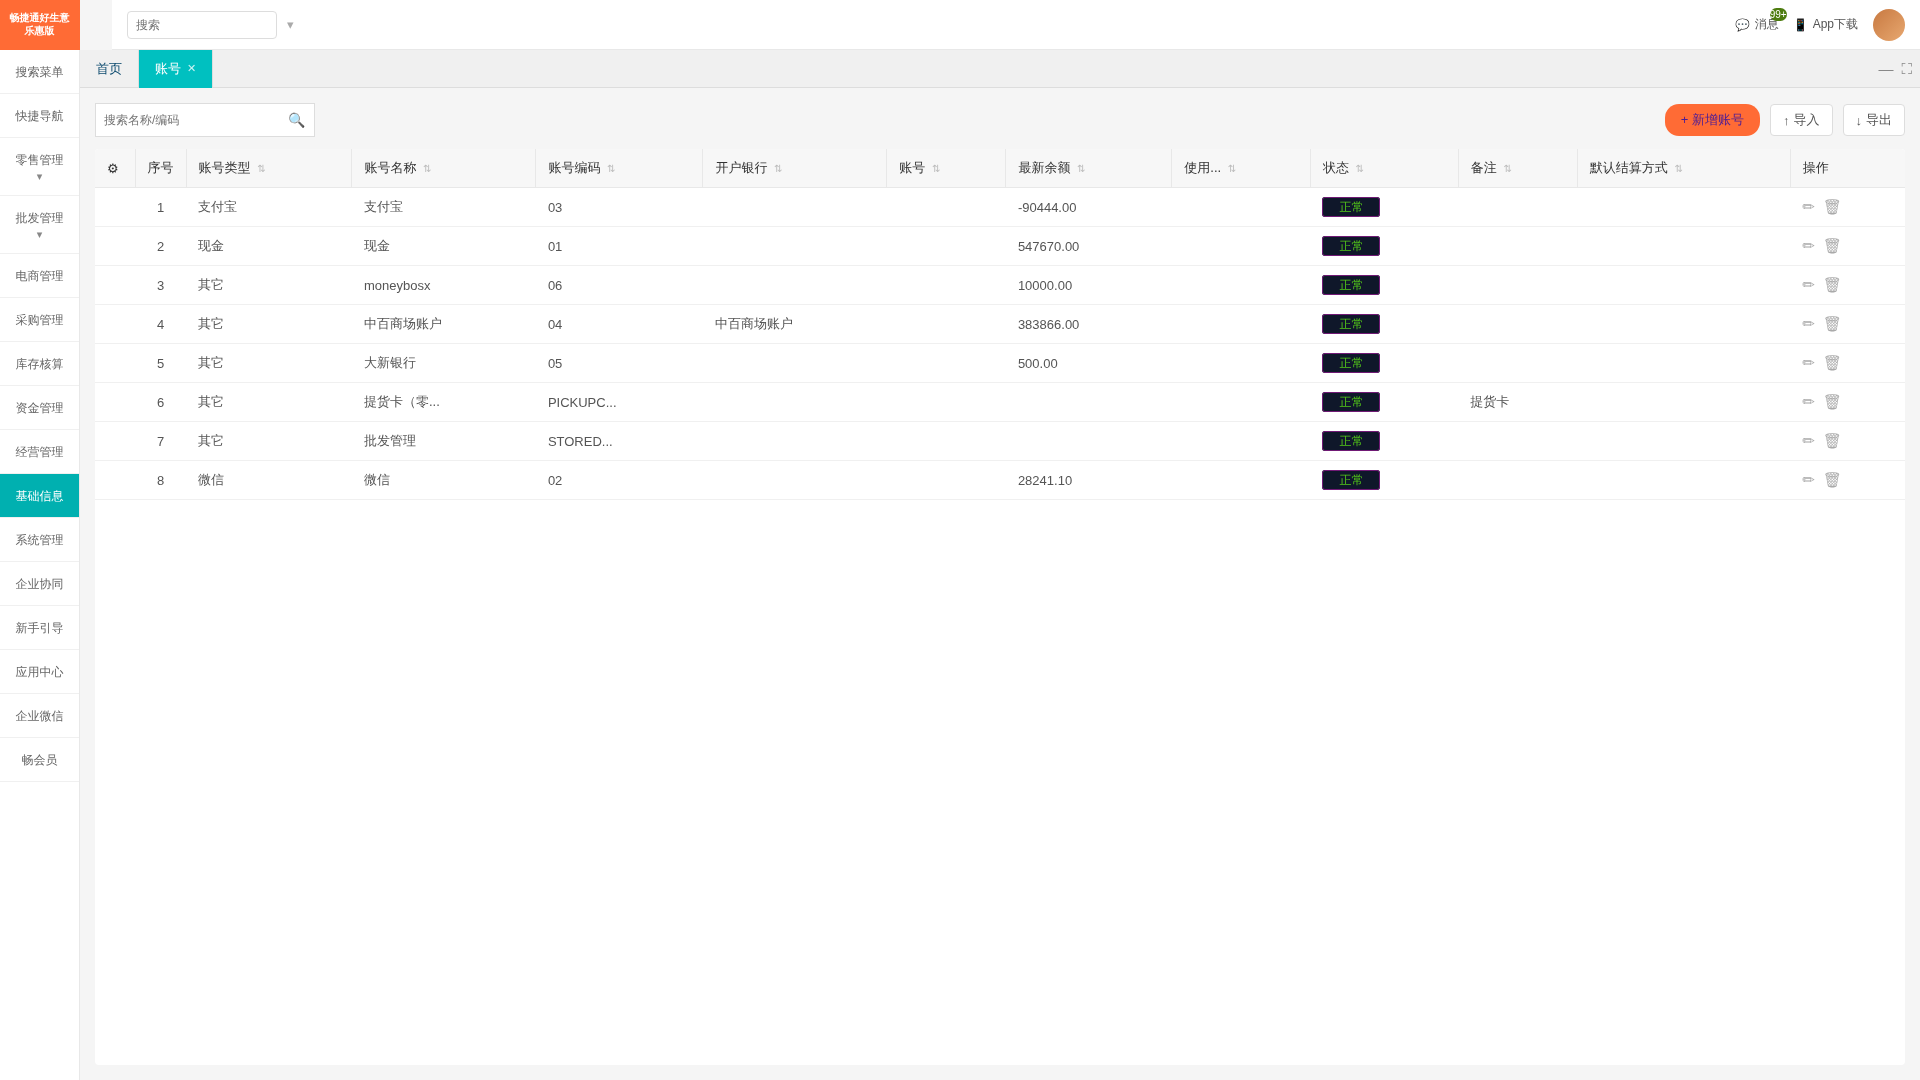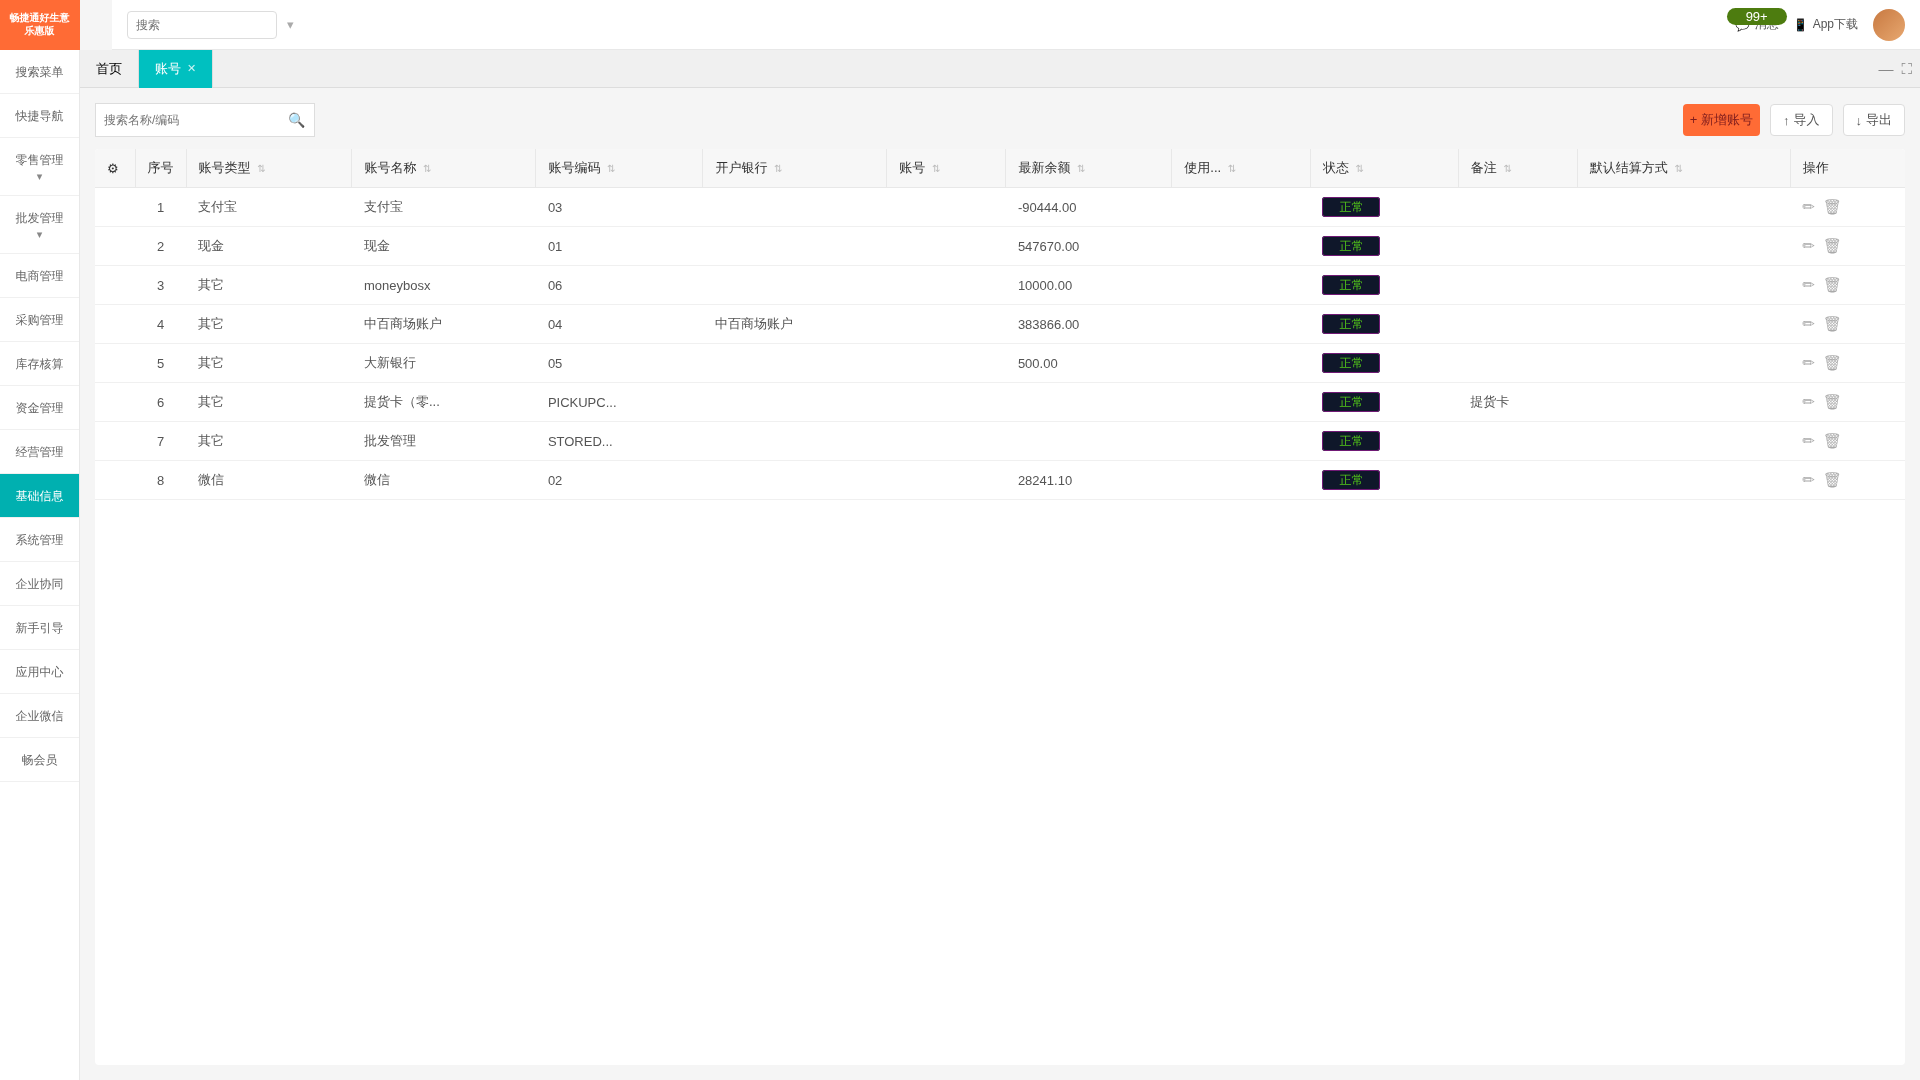--- a/index.html
+++ b/index.html
@@ -84,22 +84,22 @@
       gap: 4px;
       font-size: 12px;
       color: #555;
       cursor: pointer;
       position: relative;
     }
     .badge {
       background: #4d7c0f;
       color: white;
       border-radius: 10px;
-      padding: 1px 19px;
-      font-size: 13px;
+      padding: 1px 0;
+      font-size: 10px;
       position: absolute;
       top: -8px;
       right: -8px;
     }
     .app-btn {
       display: flex;
       align-items: center;
       gap: 4px;
       font-size: 12px;
       color: #555;
@@ -123,21 +123,21 @@
       flex-shrink: 0;
     }
     .tab {
       height: 38px;
       padding: 0 16px;
       display: flex;
       align-items: center;
       gap: 6px;
       cursor: pointer;
       font-size: 13px;
-      color: #000000;
+      color: #0c4a6e;
       border-right: 1px solid #ddd;
     }
     .tab.active {
       background: #00c0c0;
       color: white;
     }
     .tab-close {
       font-size: 11px;
       color: rgba(255,255,255,0.8);
       cursor: pointer;
@@ -178,24 +178,24 @@
       background: transparent;
     }
     .search-icon { color: #aaa; font-size: 14px; cursor: pointer; }
     .toolbar-right {
       display: flex;
       align-items: center;
       gap: 10px;
     }
     .btn-add {
       background: #ff6b35;
-      color: #7f1d1d;
+      color: #4c1d95;
       border: none;
-      border-radius: 4px;
-      padding: 7px 7px;
+      border-radius: 14px;
+      padding: 7px 16px;
       cursor: pointer;
       font-size: 13px;
       display: flex;
       align-items: center;
       gap: 4px;
     }
     .btn-outline {
       background: white;
       color: #555;
       border: 1px solid #ddd;

